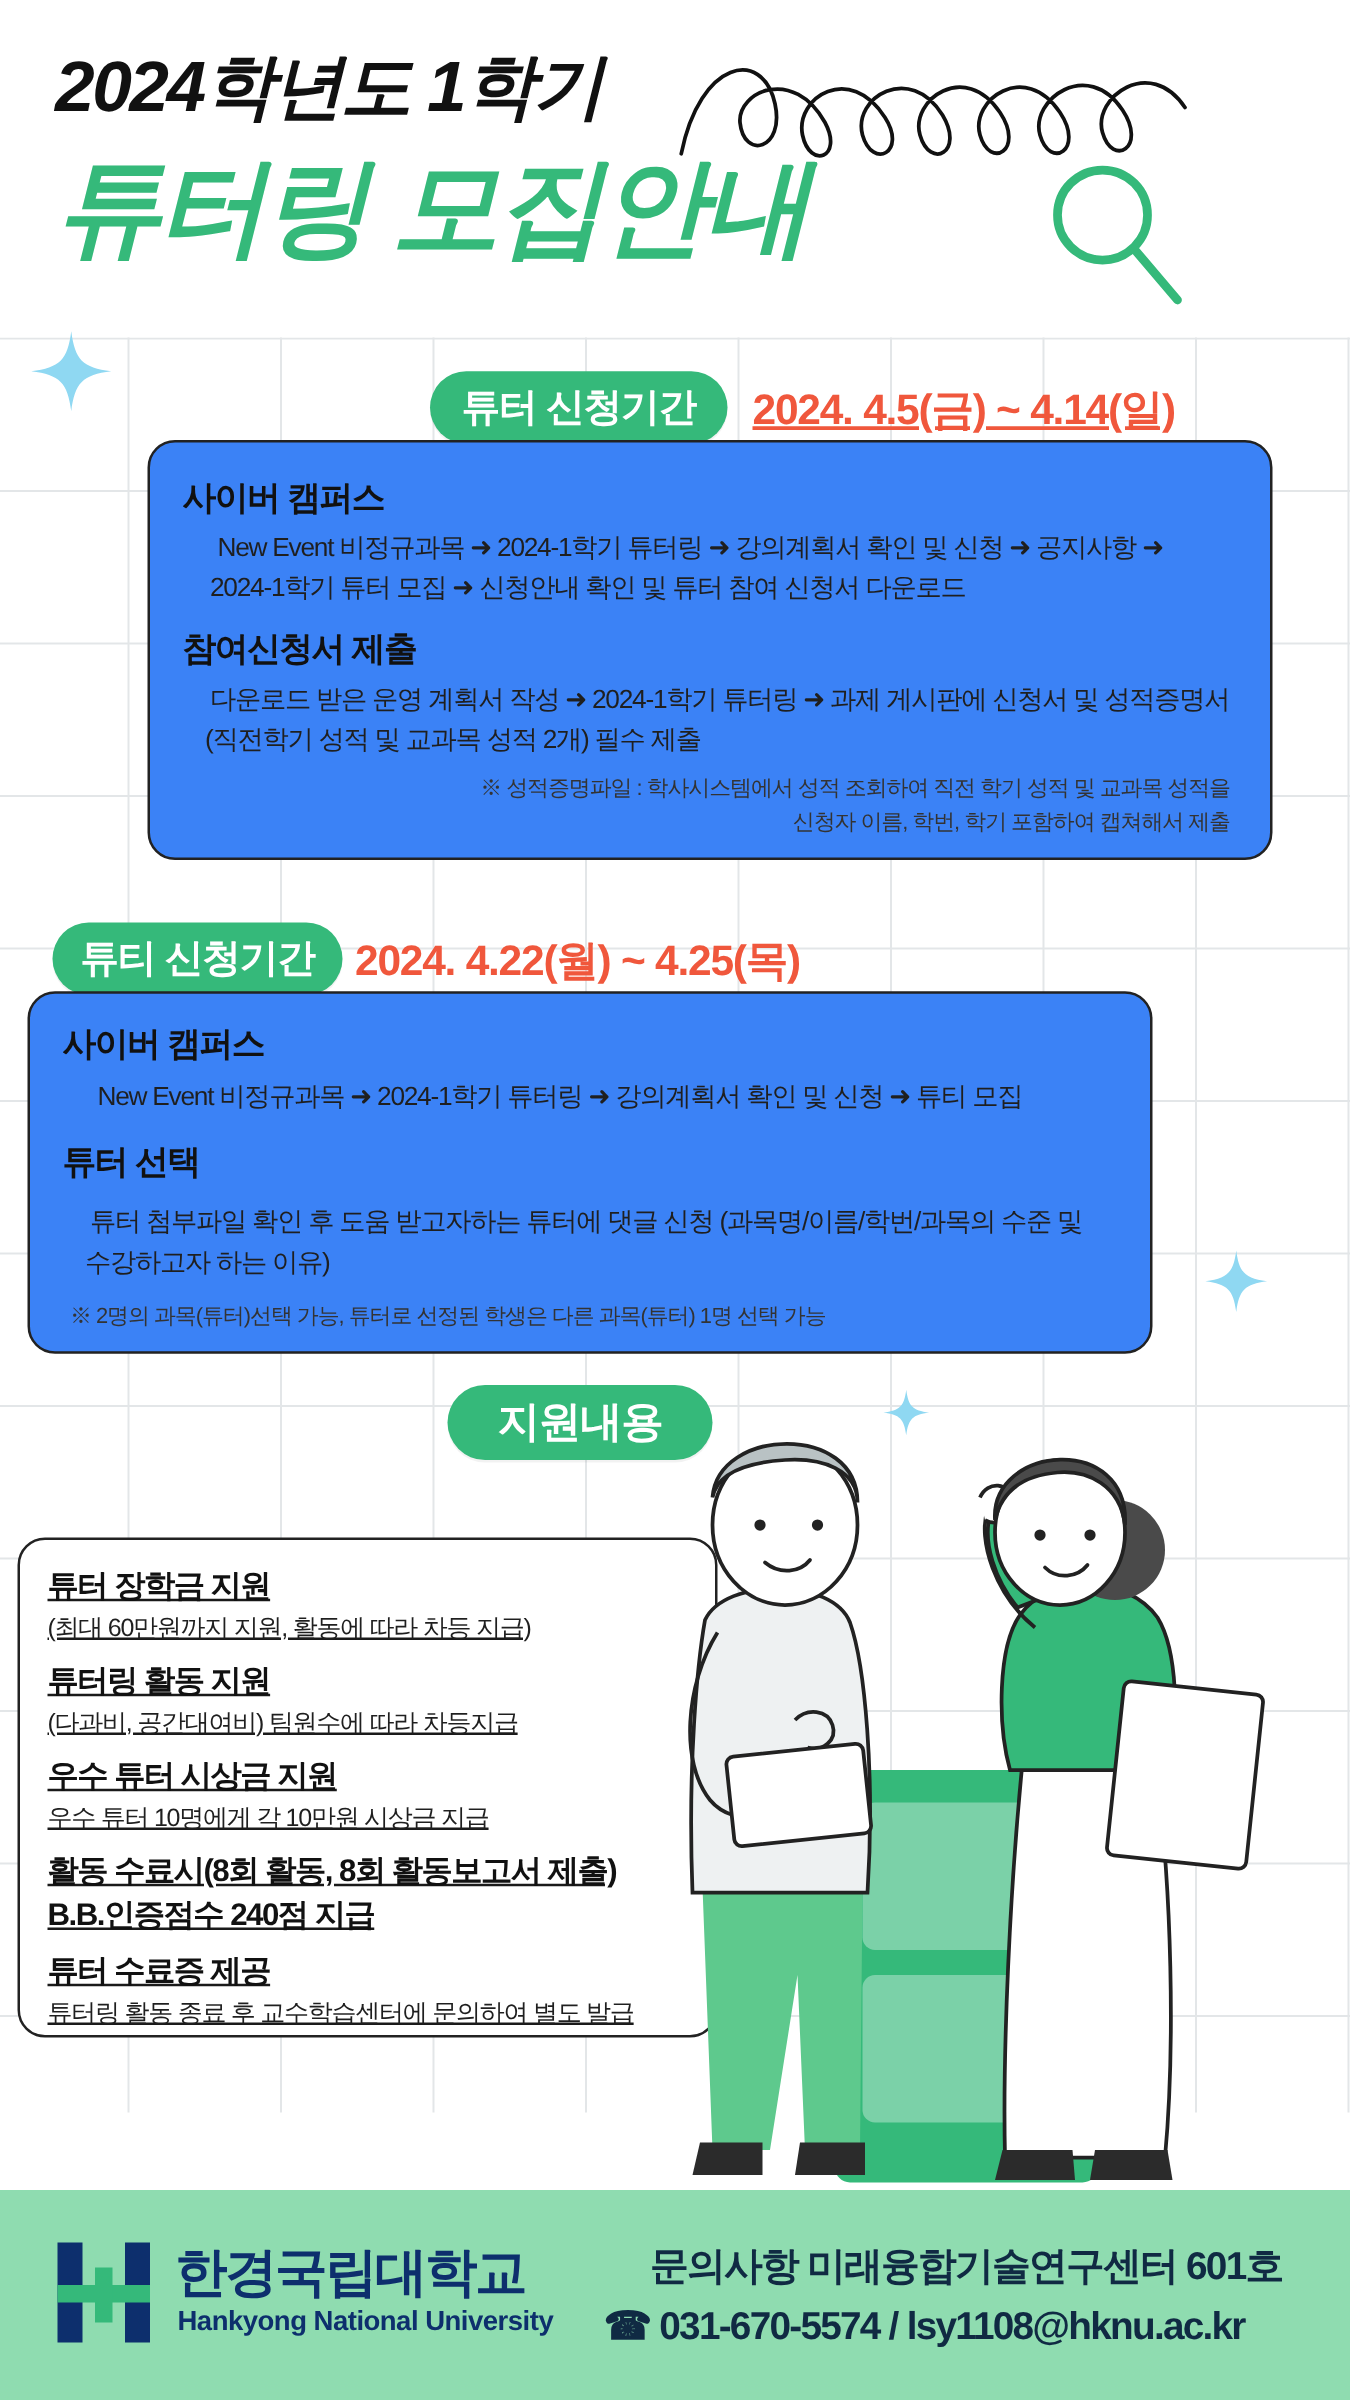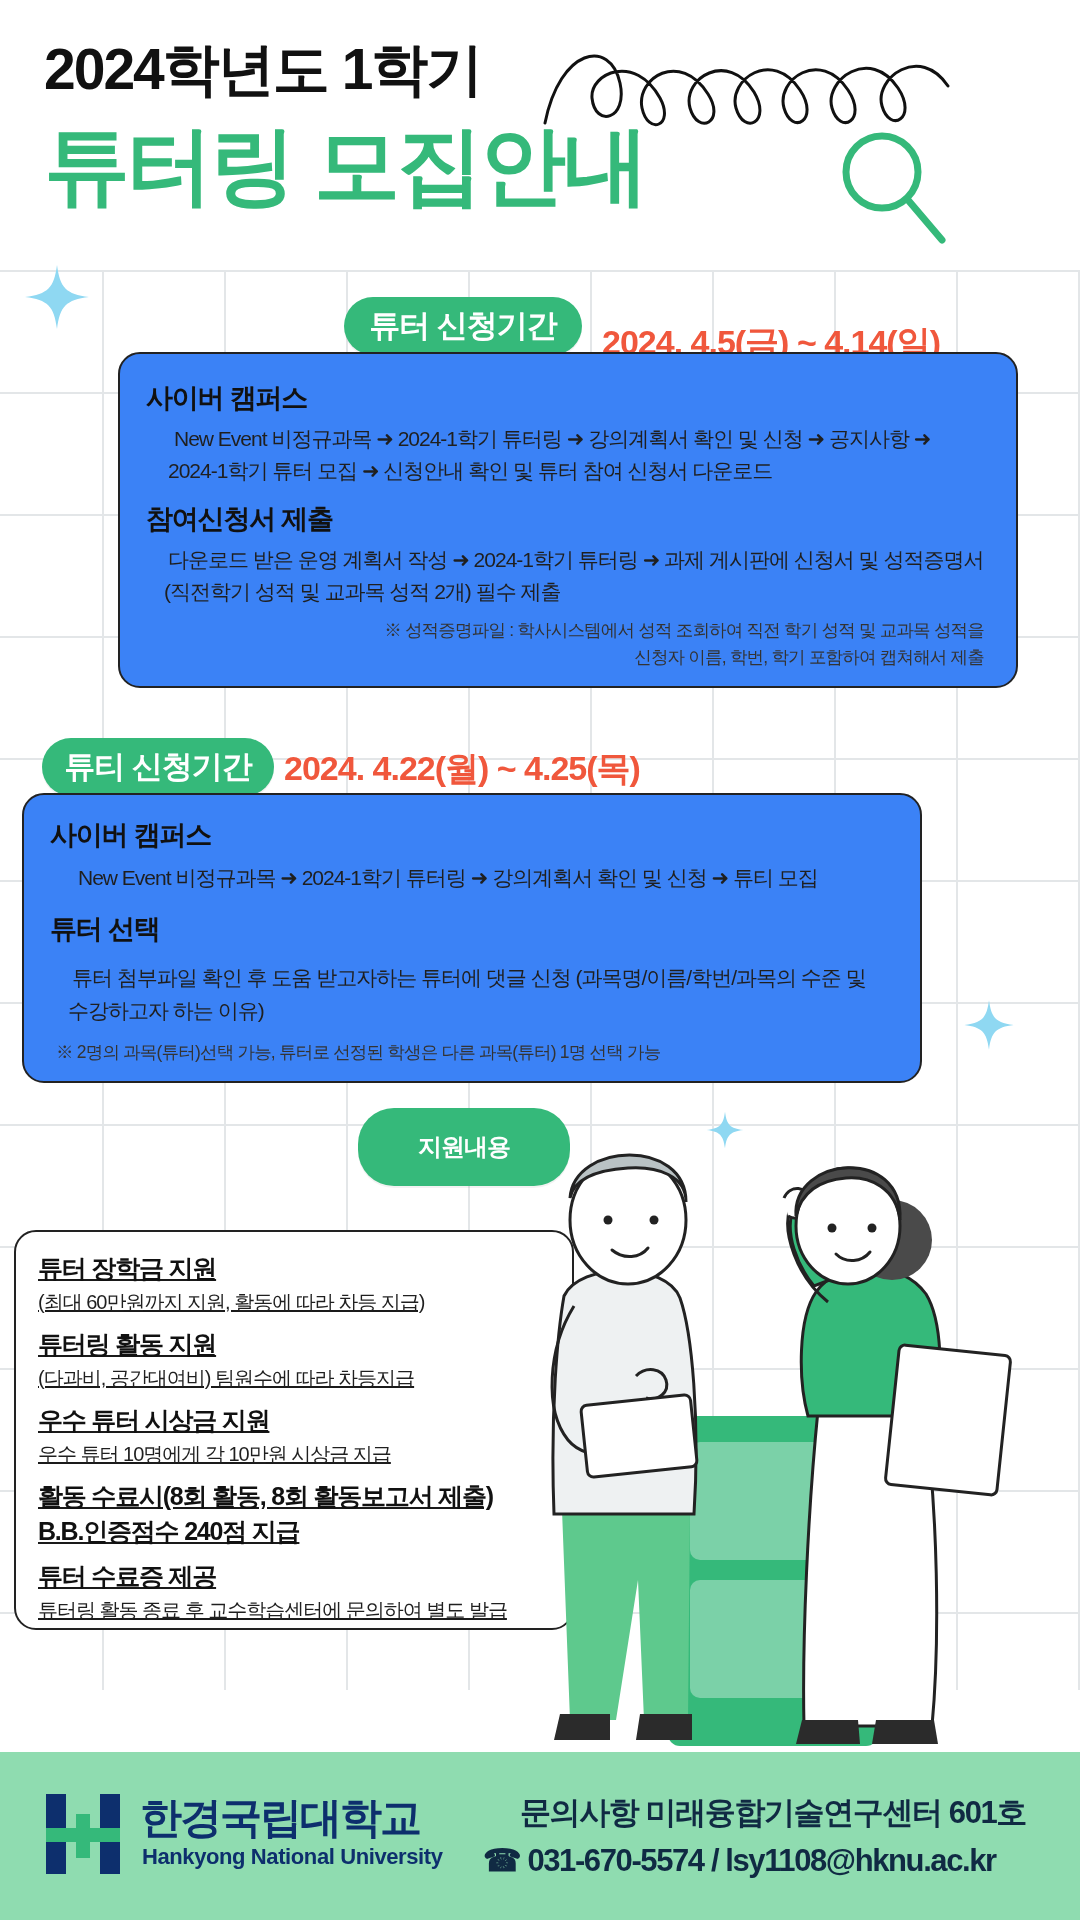--- a/index.html
+++ b/index.html
@@ -29,20 +29,21 @@
     background-size: 122px 122px;
     background-position: -20px 0;
   }
 
   
   #header {
     position: absolute;
     left: 0; top: 0;
     width: 940px;
     height: 270px;
+    font-style: italic;
   }
   #title-line1 {
     position: absolute;
     left: 44px;
     top: 32px;
     font-size: 57px;
     font-weight: bold;
     letter-spacing: -2px;
     color: #111;
   }
@@ -239,21 +240,21 @@
   <path d="M35 3 C38 26 44 32 67 35 C44 38 38 44 35 67 C32 44 26 38 3 35 C26 32 32 26 35 3 Z" fill="#8fd8f2"></path>
 </svg>
 <svg class="sparkle" style="left:962px; top:998px;" width="54" height="54" viewBox="0 0 70 70">
   <path d="M35 3 C38 26 44 32 67 35 C44 38 38 44 35 67 C32 44 26 38 3 35 C26 32 32 26 35 3 Z" fill="#8fd8f2"></path>
 </svg>
 <svg class="sparkle" style="left:705px; top:1110px;" width="40" height="40" viewBox="0 0 70 70">
   <path d="M35 3 C38 26 44 32 67 35 C44 38 38 44 35 67 C32 44 26 38 3 35 C26 32 32 26 35 3 Z" fill="#8fd8f2"></path>
 </svg>
 
 <div class="pill" style="left:344px; top:297px; width:238px; height:58px; font-size:31px;">튜터 신청기간</div>
-<div class="date-text" style="left:602px; top:320px; font-size:34px;text-decoration:underline;">2024. 4.5(금) ~ 4.14(일)</div>
+<div class="date-text" style="left:602px; top:305px; font-size:34px;text-decoration:underline;">2024. 4.5(금) ~ 4.14(일)</div>
 
 <div class="card" style="left:118px; top:352px; width:900px; height:336px; padding:18px 26px;">
   <div class="card-h" style="margin-top:8px;">사이버 캠퍼스</div>
   <div class="card-p" style="margin-top:8px; padding-left:28px;">New Event 비정규과목 ➜ 2024-1학기 튜터링 ➜ 강의계획서 확인 및 신청 ➜ 공지사항 ➜</div>
   <div class="card-p" style="margin-top:2px; padding-left:22px;">2024-1학기 튜터 모집 ➜ 신청안내 확인 및 튜터 참여 신청서 다운로드</div>
 
   <div class="card-h" style="margin-top:14px;">참여신청서 제출</div>
   <div class="card-p" style="margin-top:8px; padding-left:22px;">다운로드 받은 운영 계획서 작성 ➜ 2024-1학기 튜터링 ➜ 과제 게시판에 신청서 및 성적증명서</div>
   <div class="card-p" style="margin-top:2px; padding-left:18px;">(직전학기 성적 및 교과목 성적 2개) 필수 제출</div>
 
@@ -268,21 +269,21 @@
   <div class="card-h" style="margin-top:6px;">사이버 캠퍼스</div>
   <div class="card-p" style="margin-top:10px; padding-left:28px;">New Event 비정규과목 ➜ 2024-1학기 튜터링 ➜ 강의계획서 확인 및 신청 ➜ 튜티 모집</div>
 
   <div class="card-h" style="margin-top:18px;">튜터 선택</div>
   <div class="card-p" style="margin-top:16px; padding-left:22px;">튜터 첨부파일 확인 후 도움 받고자하는 튜터에 댓글 신청 (과목명/이름/학번/과목의 수준 및</div>
   <div class="card-p" style="margin-top:2px; padding-left:18px;">수강하고자 하는 이유)</div>
 
   <div class="card-note" style="margin-top:14px; padding-left:6px;">※ 2명의 과목(튜터)선택 가능, 튜터로 선정된 학생은 다른 과목(튜터) 1명 선택 가능</div>
 </div>
 
-<div class="pill" style="left:358px; top:1108px; width:212px; height:78px; font-size:24px;">지원내용</div>
+<div class="pill" style="left:358px; top:1108px; width:212px; height:60px; font-size:34px;">지원내용</div>
 
 <div id="support-card">
   <div class="sup-h">튜터 장학금 지원</div>
   <div class="sup-p">(최대 60만원까지 지원, 활동에 따라 차등 지급)</div>
 
   <div class="sup-h">튜터링 활동 지원</div>
   <div class="sup-p">(다과비, 공간대여비) 팀원수에 따라 차등지급</div>
 
   <div class="sup-h">우수 튜터 시상금 지원</div>
   <div class="sup-p">우수 튜터 10명에게 각 10만원 시상금 지급</div>

